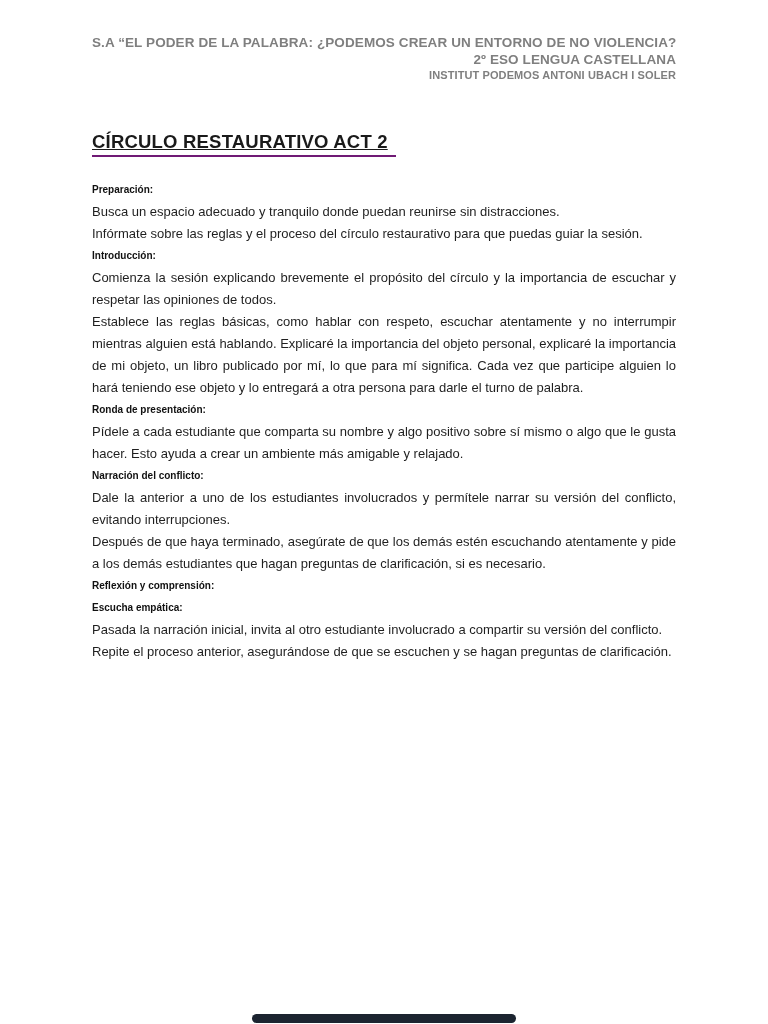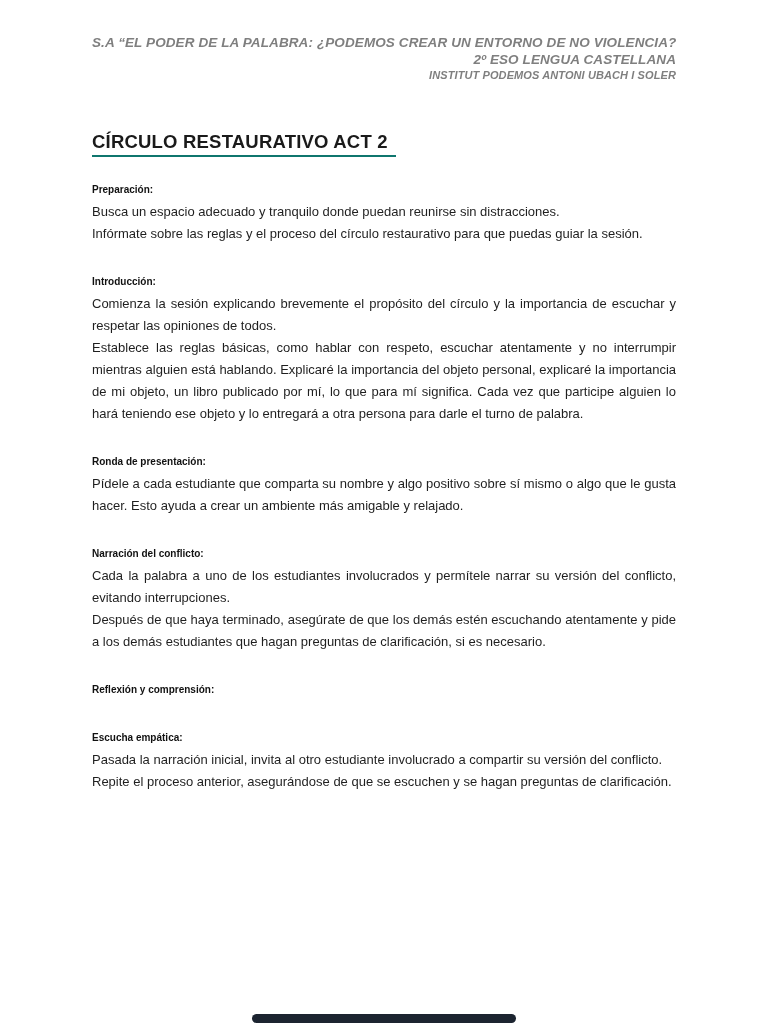--- a/index.html
+++ b/index.html
@@ -21,21 +21,20 @@
     width: 768px;
     height: 1024px;
     background: #ffffff;
     box-sizing: border-box;
     padding: 34px 92px 0 92px;
   }
   .doc-header {
     text-align: right;
     color: #7f7f7f;
     font-weight: bold;
-    font-style: italic;
   }
   .doc-header .hline {
     display: block;
     font-size: 13.5px;
     line-height: 17px;
     letter-spacing: 0.1px;
     white-space: nowrap;
   }
   .doc-header .hline.small {
     font-size: 11px;
@@ -43,27 +42,28 @@
   }
   .doc-title {
     margin: 47px 0 0 0;
     font-size: 18.5px;
     font-weight: bold;
     line-height: 24px;
     letter-spacing: 0.2px;
   }
   .doc-title .underlined {
     display: inline-block;
-    border-bottom: 2px solid #0f766e;
+    border-bottom: 2px solid #701a75;
     padding: 0 8px 1px 0;
+    text-decoration: underline;
   }
   .content {
     margin-top: 0;
   }
-  .section { margin-top: 26px; }
+  .section { }
   .section:first-of-type { margin-top: 22px; }
   .section h2 {
     margin: 0;
     font-size: 10px;
     font-weight: bold;
     line-height: 22px;
     color: #111111;
   }
   .section p {
     margin: 0;
@@ -108,21 +108,21 @@
         <p>Establece las reglas básicas, como hablar con respeto, escuchar atentamente y no interrumpir mientras alguien está hablando. Explicaré la importancia del objeto personal, explicaré la importancia de mi objeto, un libro publicado por mí, lo que para mí significa. Cada vez que participe alguien lo hará teniendo ese objeto y lo entregará a otra persona para darle el turno de palabra.</p>
       </div>
 
   <div class="section">
     <h2>Ronda de presentación:</h2>
   <p>Pídele a cada estudiante que comparta su nombre y algo positivo sobre sí mismo o algo que le gusta hacer. Esto ayuda a crear un ambiente más amigable y relajado.</p>
       </div>
 
   <div class="section">
     <h2>Narración del conflicto:</h2>
-  <p>Cada la palabra a uno de los estudiantes involucrados y permítele narrar su versión del conflicto, evitando interrupciones.</p>
+  <p>Dale la anterior a uno de los estudiantes involucrados y permítele narrar su versión del conflicto, evitando interrupciones.</p>
         <p>Después de que haya terminado, asegúrate de que los demás estén escuchando atentamente y pide a los demás estudiantes que hagan preguntas de clarificación, si es necesario.</p>
       </div>
 
   <div class="section">
     <h2>Reflexión y comprensión:</h2>
   </div>
 
   <div class="section">
     <h2>Escucha empática:</h2>
   <p>Pasada la narración inicial, invita al otro estudiante involucrado a compartir su versión del conflicto.</p>

